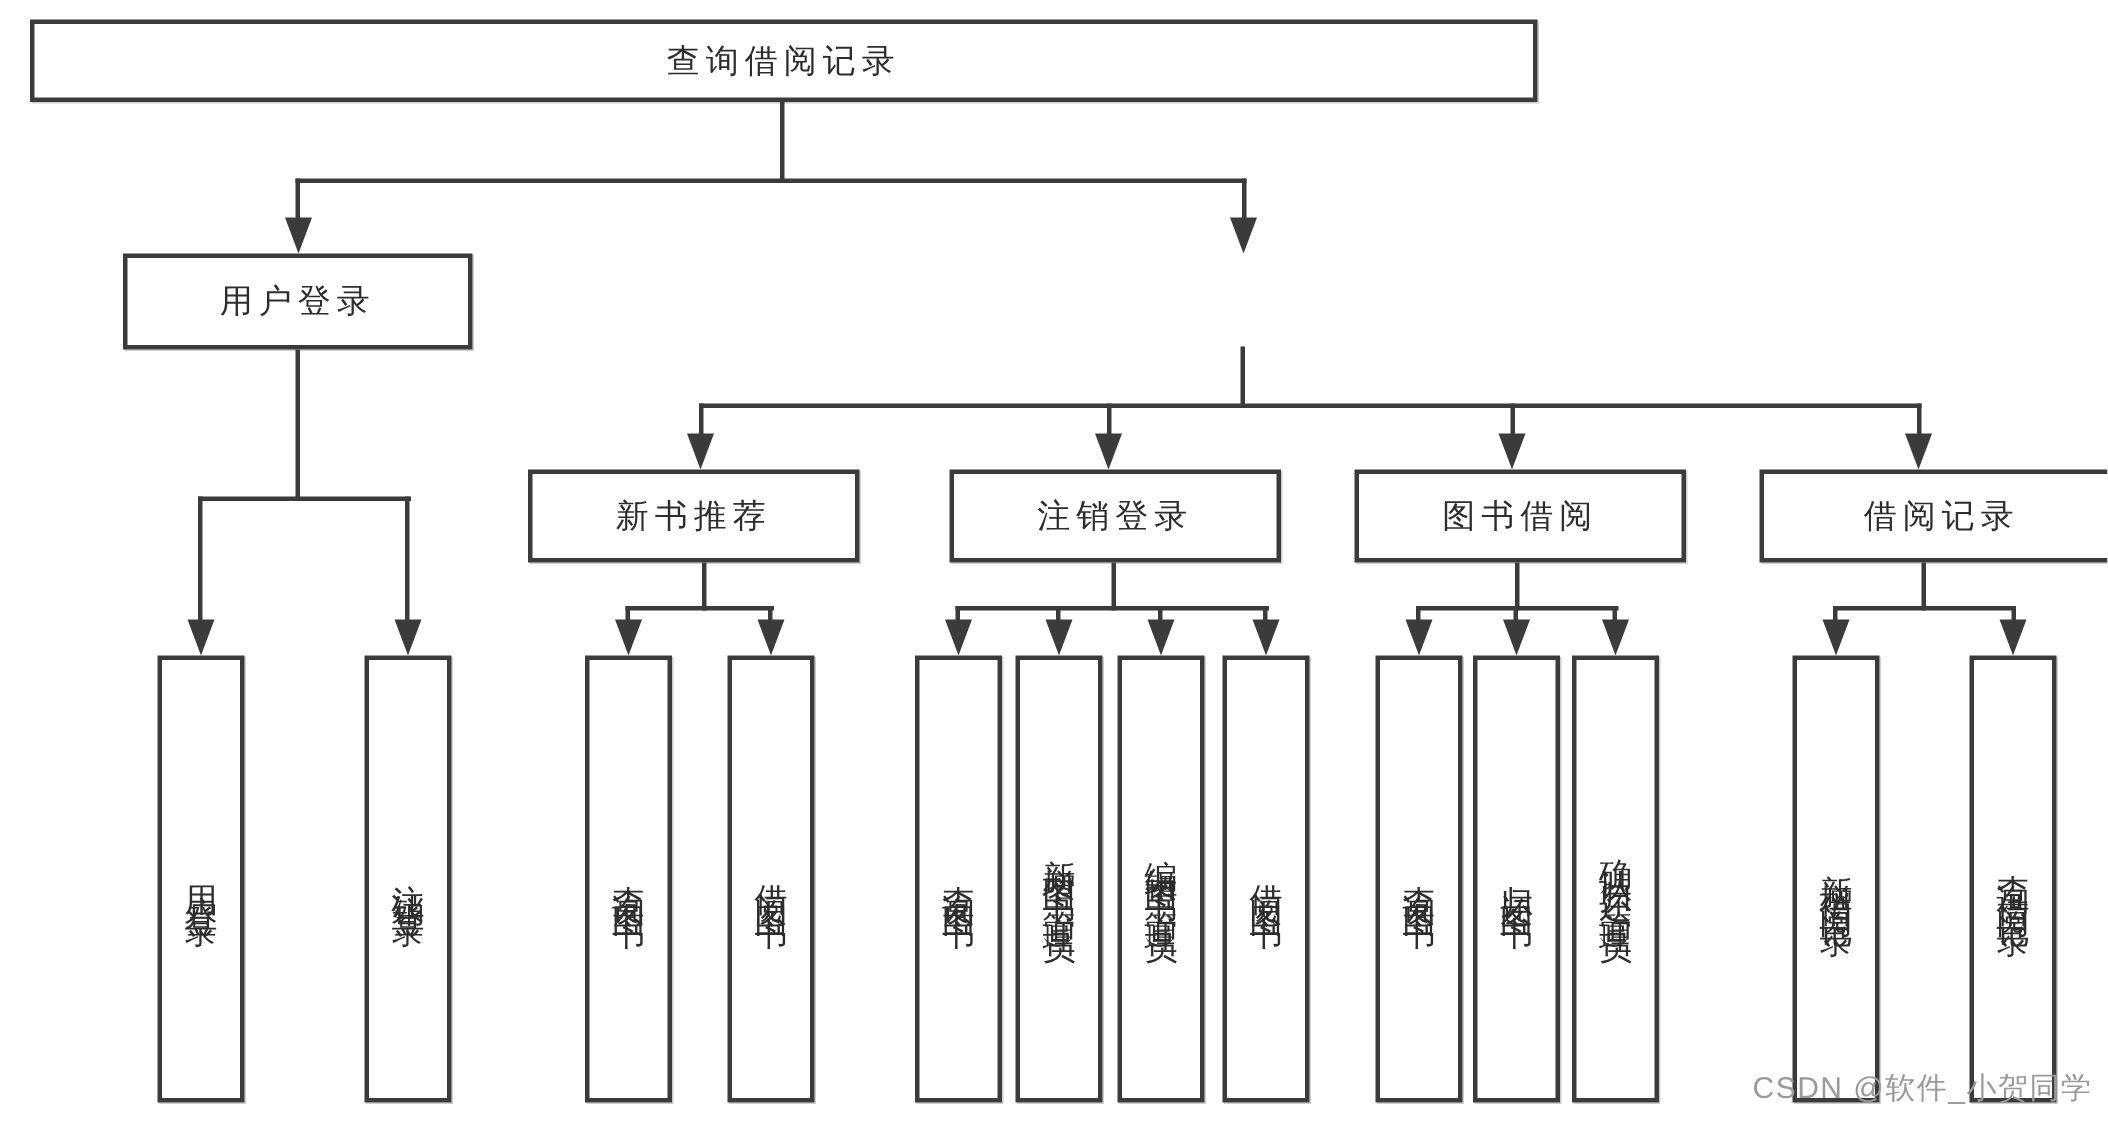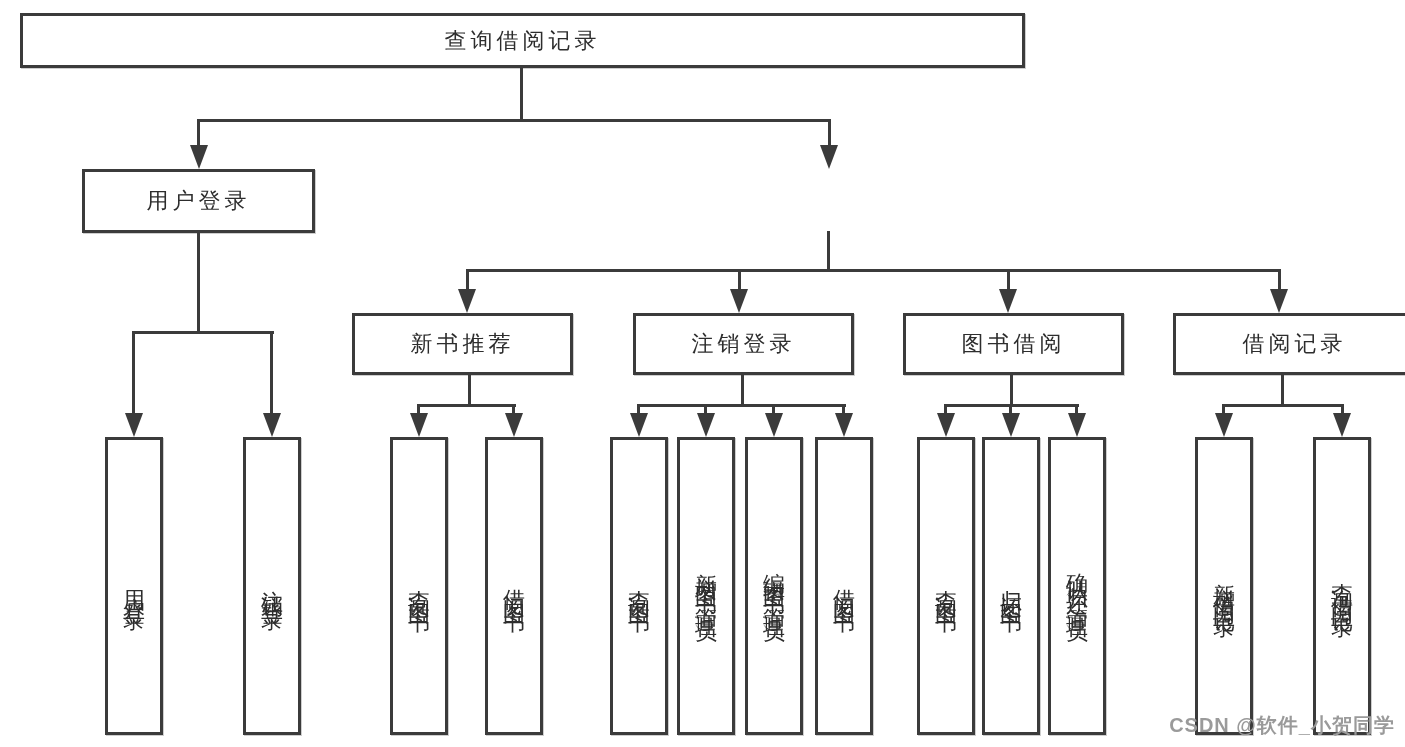--- a/index.html
+++ b/index.html
@@ -45,21 +45,20 @@
     border-top: 24px solid #3b3b3b;
   }
   .watermark {
     position: absolute;
     top: 712px;
     right: 10px;
     font-size: 20px;
     letter-spacing: 1px;
     color: #9a9a9a;
     white-space: nowrap;
-    font-weight: bold;
   }
 </style>
 </head>
 <body>
 
 <div class="stage">
 
   <div class="vline" style="left:520px;top:66px;height:54px"></div>
   <div class="hline" style="left:197px;top:119px;width:634px"></div>
   <div class="vline" style="left:197px;top:119px;height:30px"></div>

